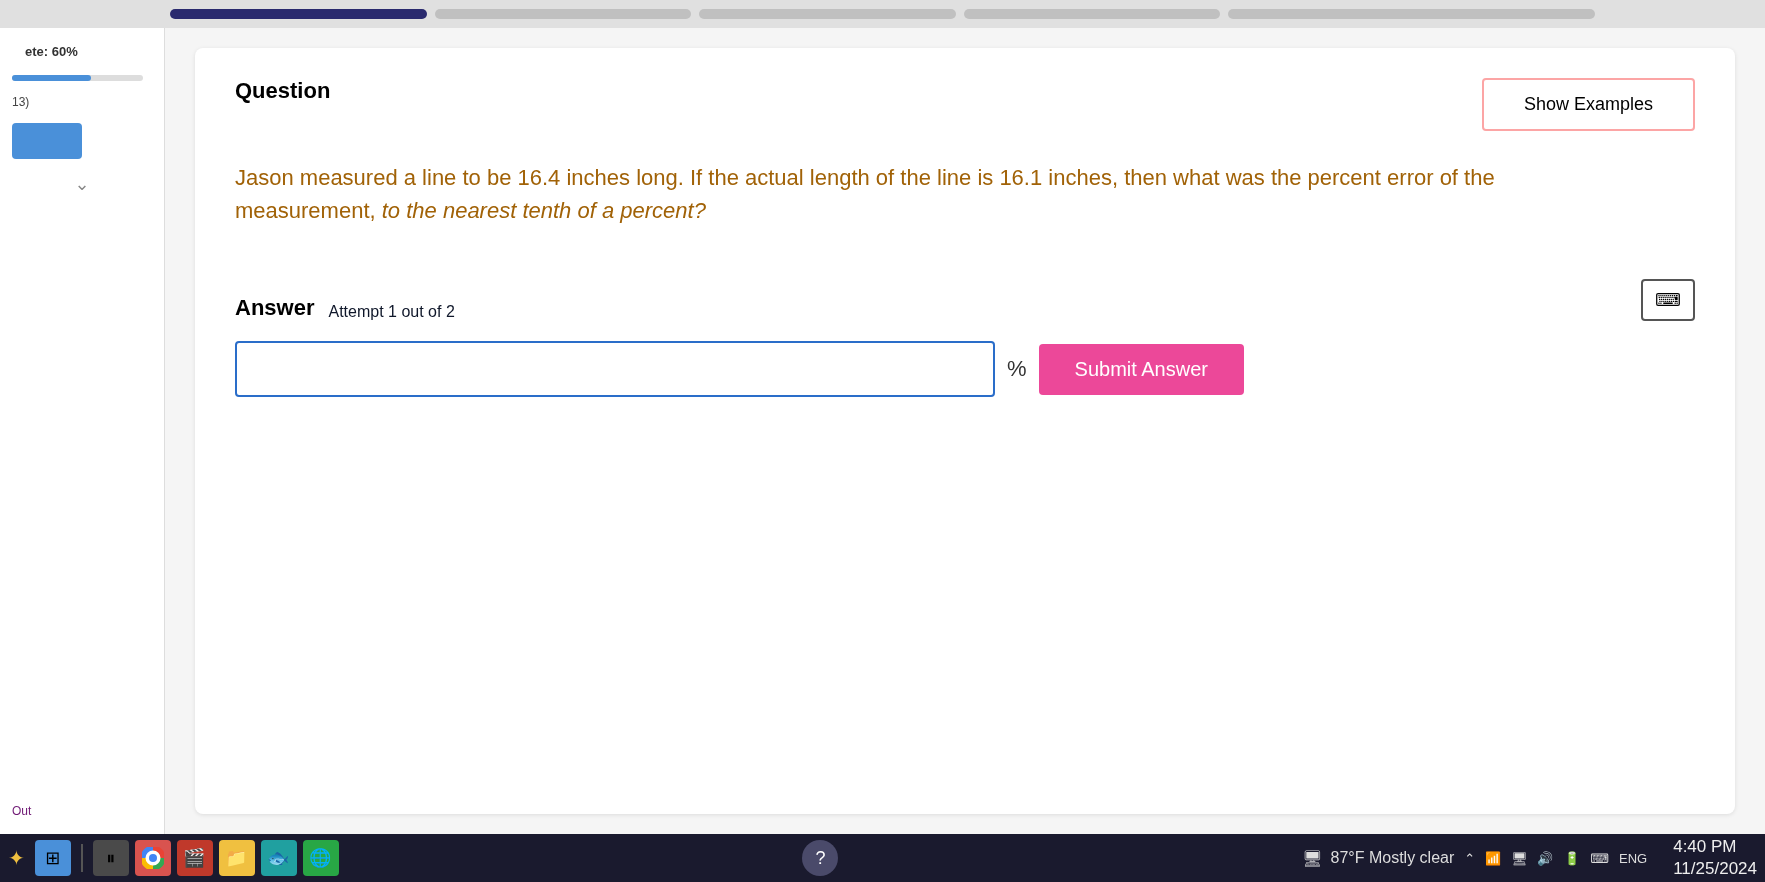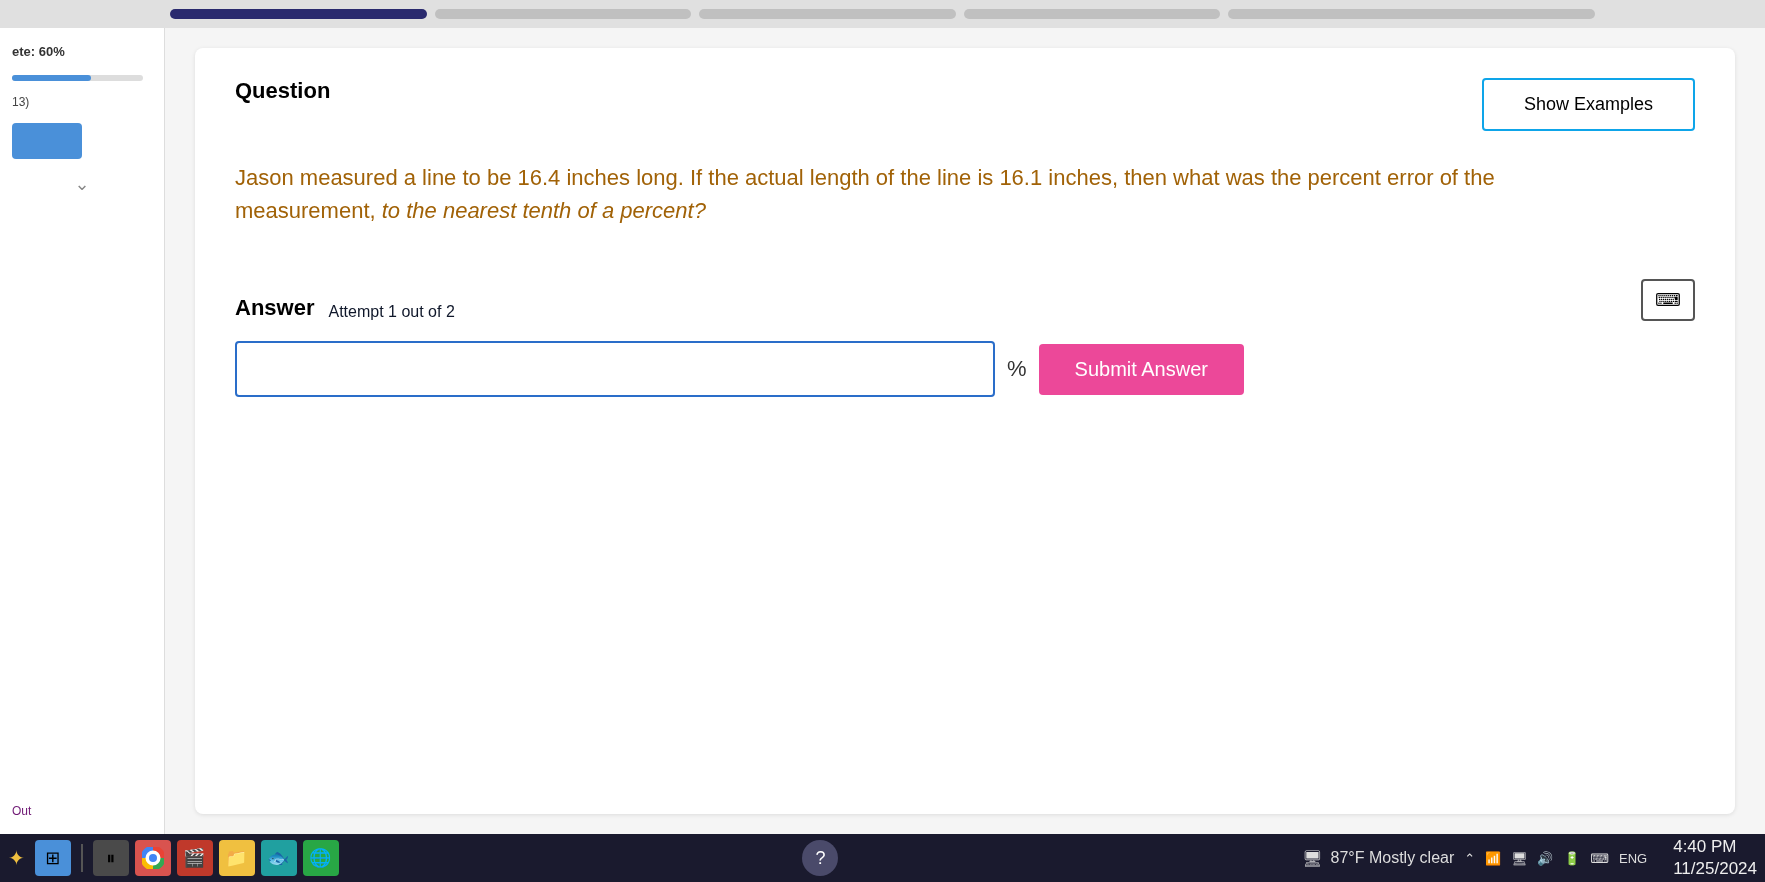--- a/index.html
+++ b/index.html
@@ -47,20 +47,21 @@
       display: flex;
       flex-direction: column;
       padding: 12px 0;
       gap: 8px;
     }
     .sidebar-label {
       font-size: 13px;
       font-weight: bold;
       color: #333;
       padding: 4px 12px;
+      margin-left: 13px;
     }
     .sidebar-progress-bar {
       width: 80%;
       height: 6px;
       background: #ddd;
       border-radius: 3px;
       margin: 4px 12px;
     }
     .sidebar-progress-fill {
       width: 60%;
@@ -120,21 +121,21 @@
       margin-bottom: 30px;
     }
 
     .question-label {
       font-size: 22px;
       font-weight: bold;
       color: #000;
     }
 
     .show-examples-btn {
-      border: 2px solid #0ea5e9;
+      border: 2px solid #fca5a5;
       background: #fff;
       padding: 14px 40px;
       font-size: 18px;
       font-weight: 500;
       cursor: pointer;
       border-radius: 4px;
       color: #000;
     }
 
     .question-text {

